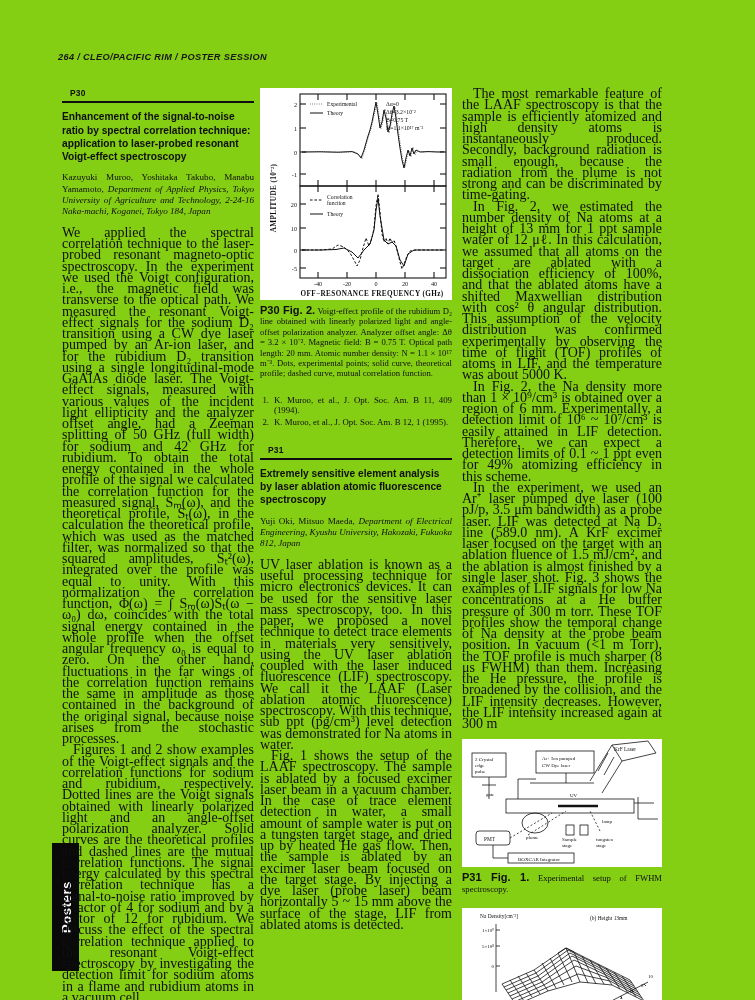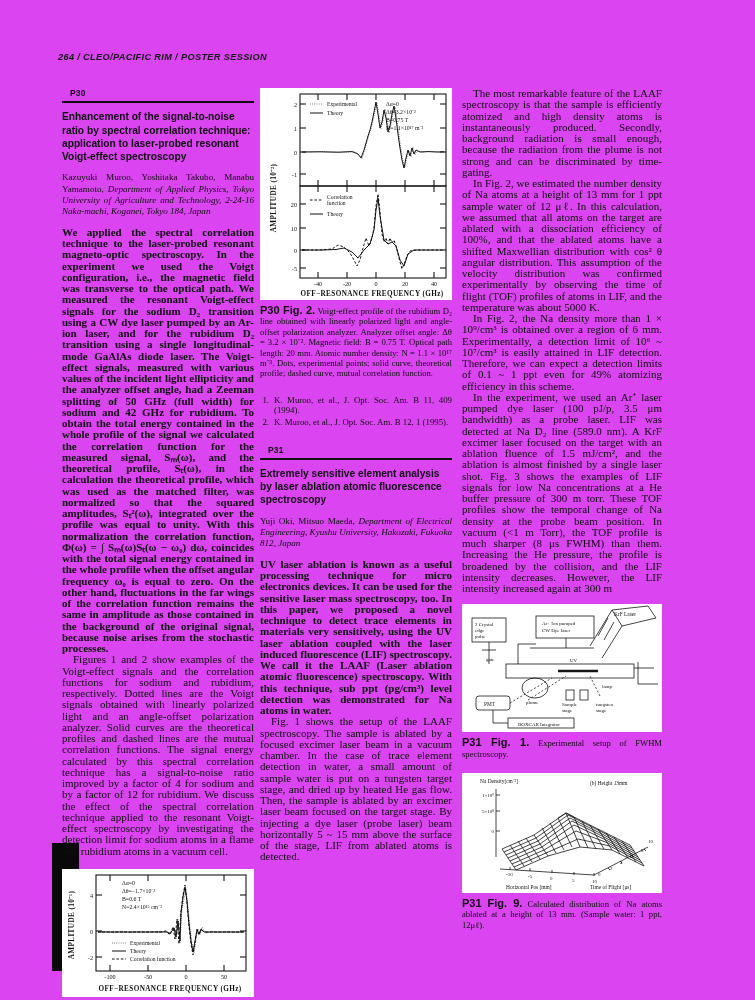--- a/index.html
+++ b/index.html
@@ -3,21 +3,21 @@
 <meta charset="utf-8">
 <style>
   html,body{margin:0;padding:0;background:#ffffff;}
   body{
     width:755px;height:1000px;position:relative;overflow:hidden;
     font-family:"Liberation Serif", serif;
     color:#111;
     filter: contrast(1.02);
   }
   .page{
-    position:absolute;inset:0;background:#d946ef;
+    position:absolute;inset:0;background:#84cc16;
   }
   
   .runhead{
     position:absolute;left:58px;top:52px;
     font-family:"Liberation Sans", sans-serif;
     font-style:italic;font-weight:bold;font-size:9.2px;letter-spacing:.35px;
     color:#1a1a1a;white-space:nowrap;
   }
   
   .posters-tab{
@@ -45,24 +45,24 @@
     font-family:"Liberation Sans", sans-serif;
     font-weight:bold;font-size:10.2px;line-height:13.2px;
     margin:0 0 9px 0;
   }
   .authors{
     font-size:9.1px;line-height:11.4px;margin:0 0 9px 0;
     text-align:justify;
   }
   .authors i{font-style:italic;}
   p.body{
-    font-size:11px;line-height:11.25px;text-align:justify;
+    font-size:14px;line-height:11.25px;text-align:justify;
     margin:0;text-indent:11px;hyphens:auto;
   }
-  p.body.noind{text-indent:0;font-weight:bold;}
+  p.body.noind{text-indent:0;}
   .caption{
     font-size:8.6px;line-height:10.4px;text-align:justify;margin:5px 0 0 0;
   }
   .caption b{font-family:"Liberation Sans", sans-serif;font-size:11px;}
   .refs{font-size:8.8px;line-height:10.6px;margin:7px 0 0 0;}
   .refs .r{display:flex;gap:5px;margin-bottom:1px;}
   .refs .n{width:9px;flex:none;text-align:right;}
   .refs .t{flex:1;text-align:justify;}
   .spacer-s{height:9px;}
   .spacer-m{height:16px;}

